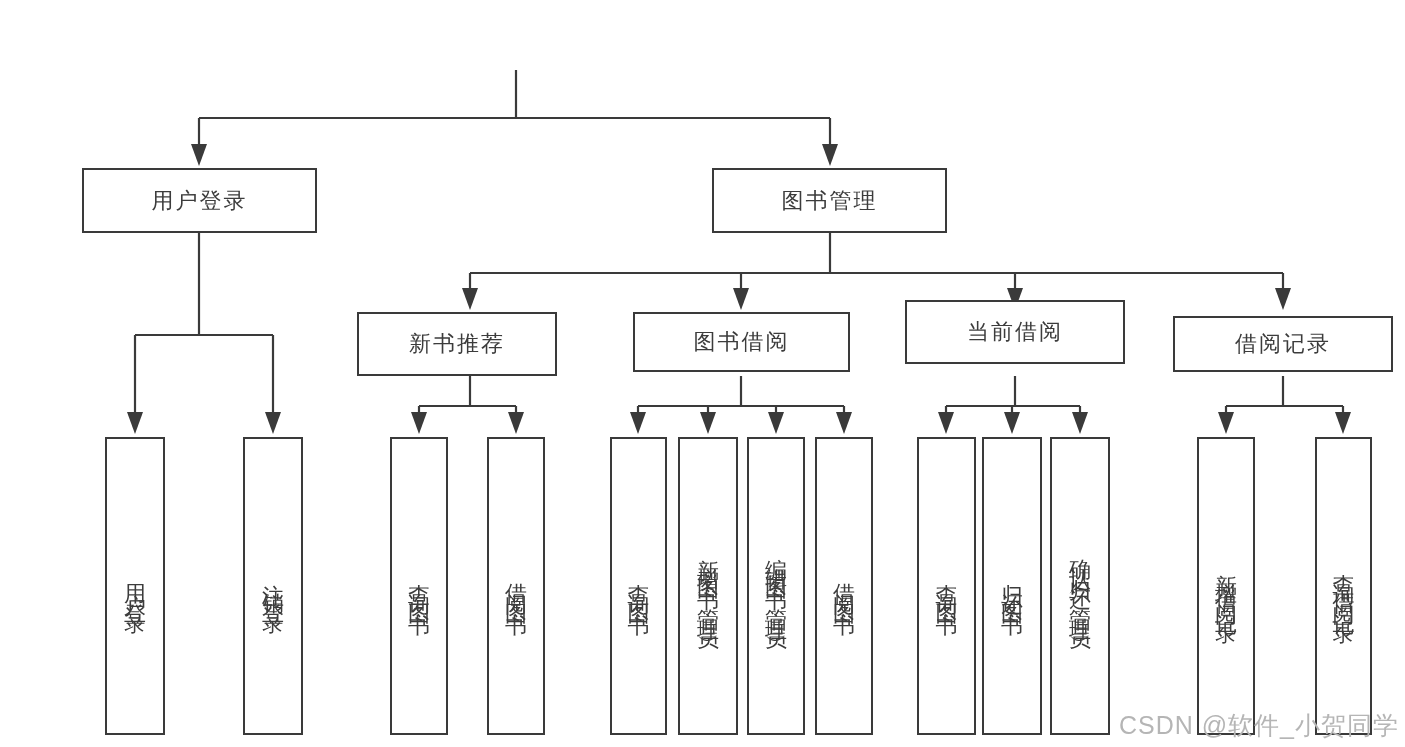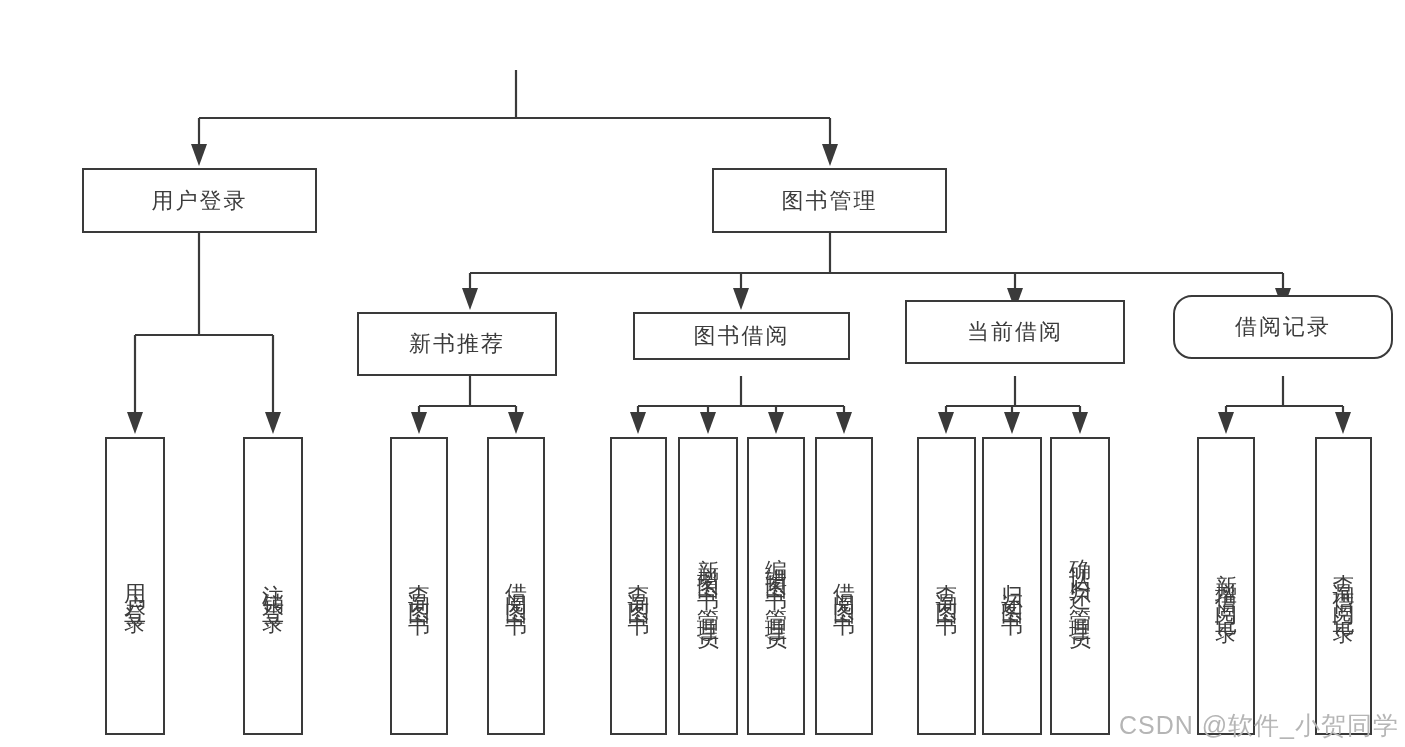--- a/index.html
+++ b/index.html
@@ -81,23 +81,23 @@
       <polygon points="1218,412 1234,412 1226,434"></polygon>
       <polygon points="1335,412 1351,412 1343,434"></polygon>
     </g>
   </svg>
 
 
   <div class="box" style="left:82px;top:168px;width:235px;height:65px;">用户登录</div>
   <div class="box" style="left:712px;top:168px;width:235px;height:65px;">图书管理</div>
 
   <div class="box" style="left:357px;top:312px;width:200px;height:64px;">新书推荐</div>
-  <div class="box" style="left:633px;top:312px;width:217px;height:48px;">图书借阅</div>
+  <div class="box" style="left:633px;top:312px;width:217px;height:60px;">图书借阅</div>
   <div class="box" style="left:905px;top:300px;width:220px;height:64px;">当前借阅</div>
-  <div class="box" style="left:1173px;top:295px;width:220px;height:64px;border-radius:19px;">借阅记录</div>
+  <div class="box" style="left:1173px;top:316px;width:220px;height:56px;">借阅记录</div>
 
   <div class="box leaf" style="left:105px;top:437px;width:60px;height:298px;">
     <span class="vtext">用户登录</span>
   </div>
   <div class="box leaf" style="left:243px;top:437px;width:60px;height:298px;">
     <span class="vtext">注销登录</span>
   </div>
 
   <div class="box leaf" style="left:390px;top:437px;width:58px;height:298px;">
     <span class="vtext">查询图书</span>

